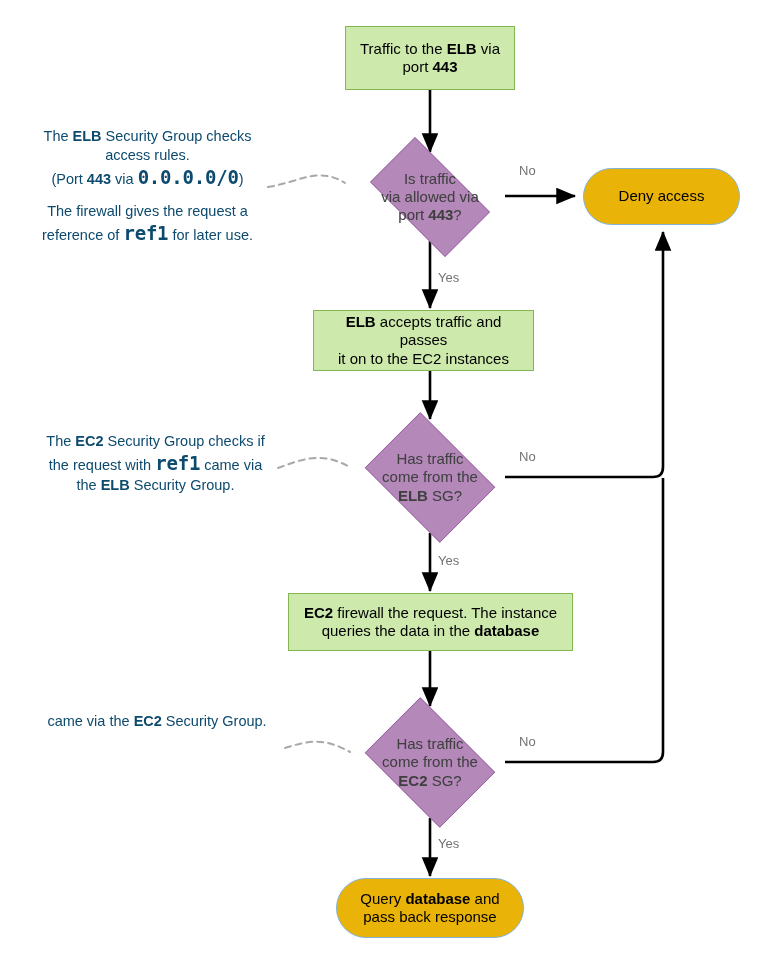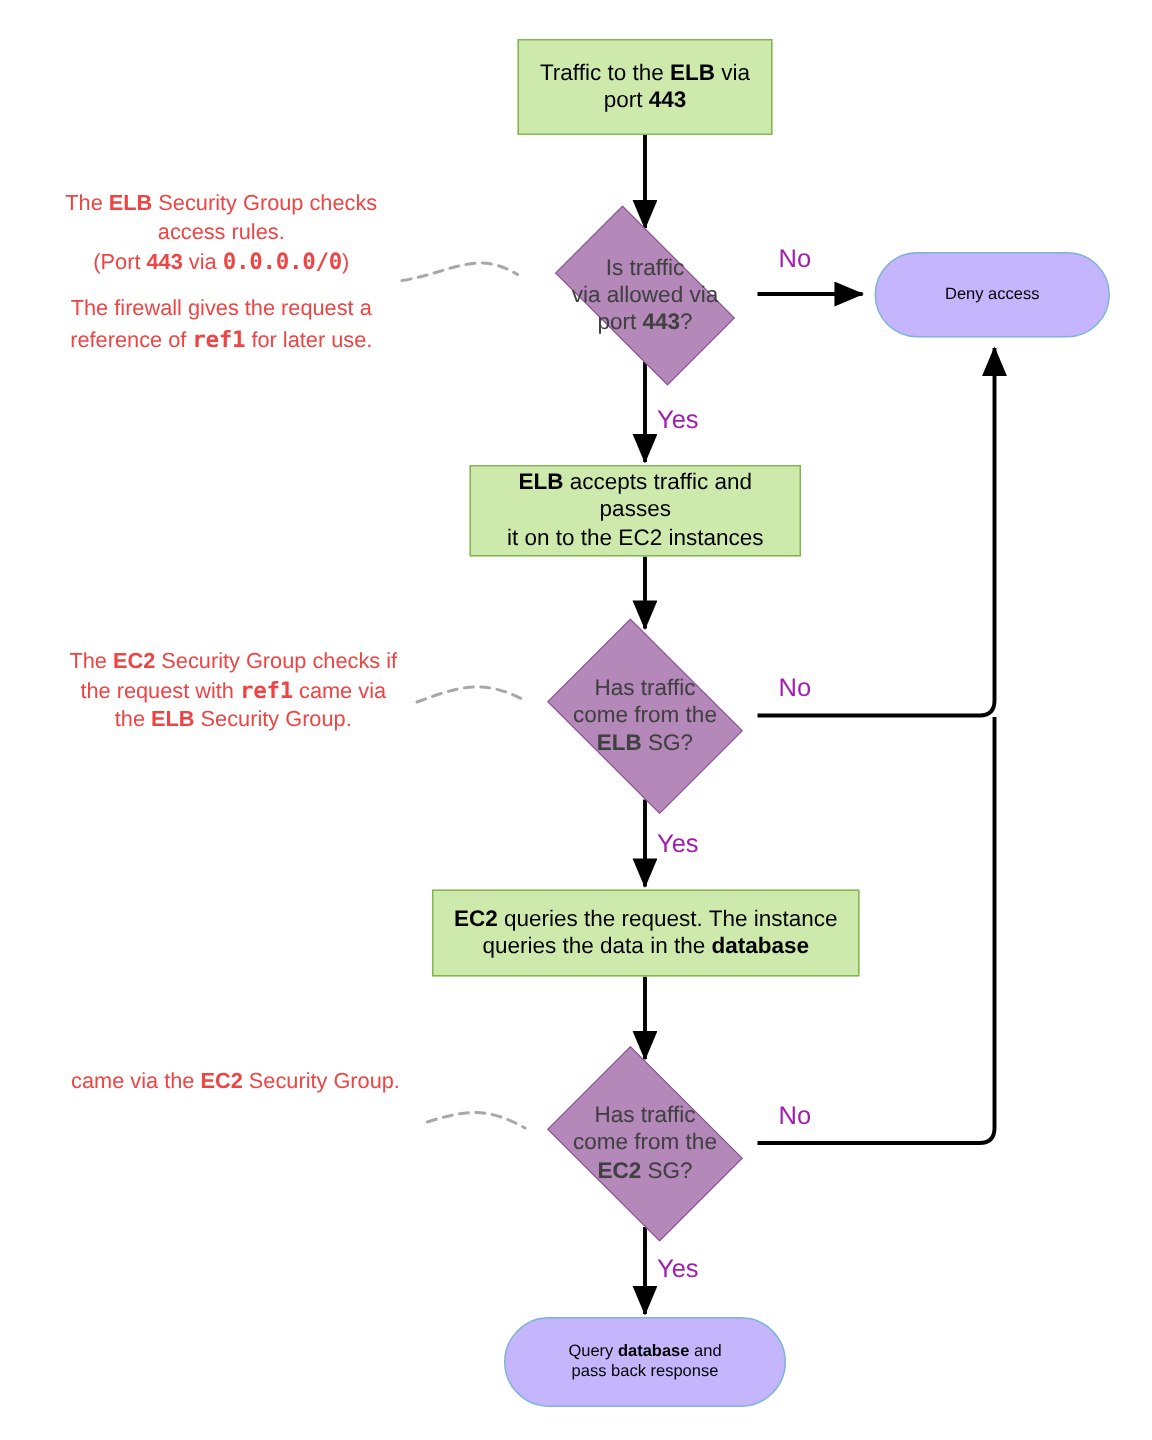--- a/index.html
+++ b/index.html
@@ -68,51 +68,51 @@
     box-sizing: border-box;
   }
   .decision .txt {
     position: relative;
     z-index: 2;
     color: #404040;
     text-shadow: 0 0 1px rgba(0,0,0,0.08);
   }
 
   .terminal {
-    background: #c4b5fd;
+    background: #eab308;
     border: 1.4px solid #7fb4d8;
     border-radius: 999px;
     color: #000000;
-    font-size: 11px;
+    font-size: 15px;
   }
   .terminal .txt { padding: 0 12px; }
 
   
   .edge-label {
     position: absolute;
-    font-size: 17px;
-    color: #a21caf;
+    font-size: 13px;
+    color: #737373;
     white-space: nowrap;
   }
 
   
   .annot {
     position: absolute;
     font-size: 14.5px;
-    color: #ef4444;
+    color: #0c4a6e;
     text-align: center;
     line-height: 1.32;
   }
   .annot .blk { display: block; }
   .annot .gap { display: block; height: 12px; }
 
   b { font-weight: bold; }
   code, .mono {
     font-family: "DejaVu Sans Mono", "Liberation Mono", monospace;
-    font-size: 15px;
+    font-size: 19px;
     font-weight: bold;
     letter-spacing: -0.2px;
   }
 </style>
 </head>
 <body>
 
 <div id="canvas">
 
   <svg class="edges" viewBox="0 0 768 960" width="768" height="960">
@@ -178,21 +178,21 @@
     <span class="dia"></span>
     <span class="txt">
       <span>Has traffic</span><br>
       <span>come from the</span><br>
       <b>ELB</b><span> SG?</span>
     </span>
   </div>
 
   <div class="node proc" style="left:288px; top:593px; width:285px; height:58px;">
     <span class="txt">
-      <b>EC2</b><span> queries the request. The instance</span><br>
+      <b>EC2</b><span> firewall the request. The instance</span><br>
       <span>queries the data in the </span><b>database</b>
     </span>
   </div>
 
   <div class="node decision" style="left:355px; top:707px; width:150px; height:111px;">
     <span class="dia"></span>
     <span class="txt">
       <span>Has traffic</span><br>
       <span>come from the</span><br>
       <b>EC2</b><span> SG?</span>

